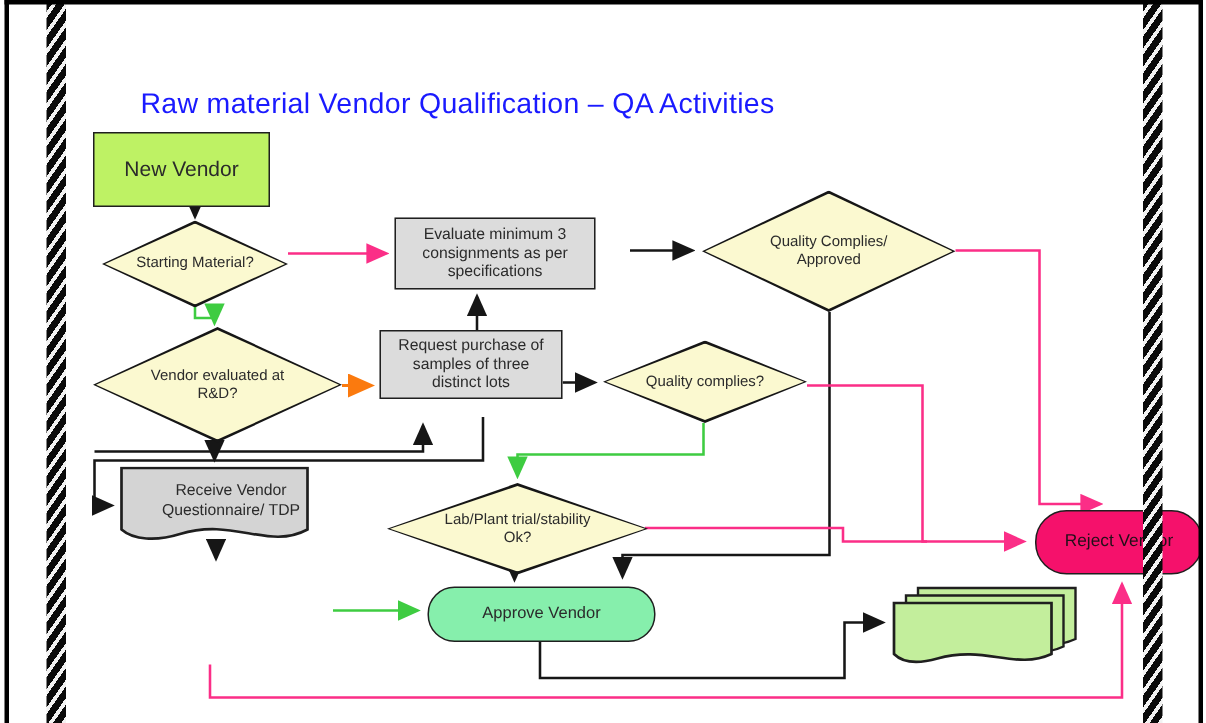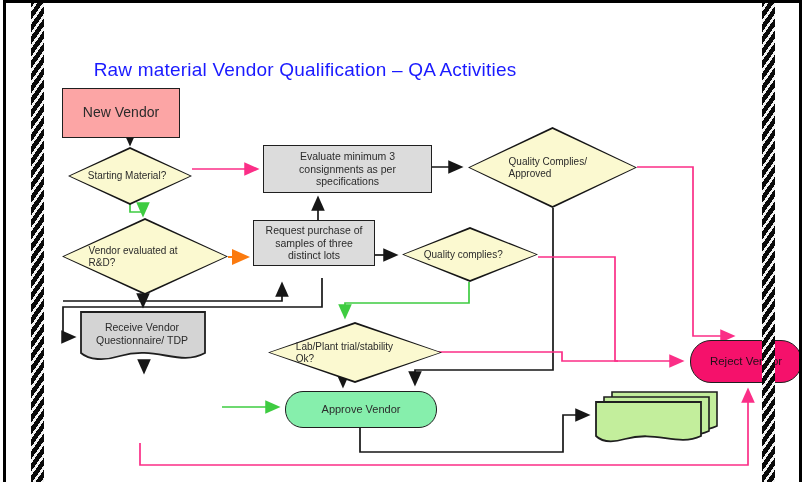--- a/index.html
+++ b/index.html
@@ -10,29 +10,29 @@
   .topline{position:absolute;top:0;height:2.5px;background:#000;z-index:6;}
   .band{position:absolute;top:0;bottom:0;width:13px;z-index:5;
         background:repeating-linear-gradient(125deg,#0a0a0a 0 4.5px,#f2f2f2 4.5px 7px);}
   
   .title{position:absolute;left:70px;top:21px;width:470px;text-align:center;
          font-size:19px;letter-spacing:.2px;color:#1a1aff;z-index:2;margin-top:38px;}
   
   .node{position:absolute;z-index:2;display:flex;align-items:center;justify-content:center;
         text-align:center;font-size:10.5px;line-height:1.22;color:#2b2b2b;}
   .box{background:#dcdcdc;border:1.6px solid #1f1f1f;box-sizing:border-box;}
-  .startbox{background:#fca5a5;border:1.6px solid #1f1f1f;box-sizing:border-box;font-size:14px;}
+  .startbox{background:#bef264;border:1.6px solid #1f1f1f;box-sizing:border-box;font-size:14px;}
   .pill{border:1.8px solid #1f1f1f;box-sizing:border-box;font-size:11px;}
   .diamond{position:absolute;z-index:2;}
   .d-bg{position:absolute;inset:0;background:#161616;
         clip-path:polygon(50% 0,100% 50%,50% 100%,0 50%);}
   .d-fill{position:absolute;inset:2px;background:#fbf9d0;
         clip-path:polygon(50% 0,100% 50%,50% 100%,0 50%);}
   .d-label{position:absolute;inset:0;display:flex;align-items:center;justify-content:center;
-        font-size:10px;line-height:1.2;color:#2b2b2b;}
+        text-align:center;font-size:10px;line-height:1.2;color:#2b2b2b;}
   .d-label span{display:block;width:68%;}
   .docnode{position:absolute;z-index:2;}
   .doclabel{position:absolute;display:flex;align-items:center;justify-content:center;
         text-align:center;font-size:10.5px;line-height:1.25;color:#2b2b2b;}
   svg.wires{position:absolute;left:0;top:0;z-index:1;}
 </style>
 </head>
 <body>
 
 <div class="canvas">
@@ -103,21 +103,21 @@
   </div>
 
   <div class="diamond" style="left:68px;top:147px;width:124px;height:58px;">
     <div class="d-bg"></div>
     <div class="d-fill"></div>
     <div class="d-label">
         <span>Starting Material?</span>
       </div>
   </div>
 
-  <div class="node box" style="left:263px;top:145px;width:169px;height:48px;padding:0 8px;">
+  <div class="node box" style="left:263px;top:145px;width:134px;height:48px;padding:0 8px;">
     <span>Evaluate minimum 3 consignments as per specifications</span>
   </div>
 
   <div class="node box" style="left:253px;top:220px;width:122px;height:46px;padding:0 6px;">
     <span>Request purchase of samples of three distinct lots</span>
   </div>
 
   <div class="diamond" style="left:468px;top:127px;width:169px;height:81px;">
     <div class="d-bg"></div>
     <div class="d-fill"></div>
@@ -131,26 +131,26 @@
     <div class="d-fill"></div>
     <div class="d-label">
         <span>Quality complies?</span>
       </div>
   </div>
 
   <div class="docnode" style="left:80px;top:311px;width:126px;height:54px;">
     <svg width="126" height="54" viewBox="0 0 126 54">
       <path d="M1,1 H125 V42 C99,56 76,34 40,45 C24,50 9,49 1,42 Z" fill="#d4d4d4" stroke="#1f1f1f" stroke-width="1.8"></path>
     </svg>
-    <div class="doclabel" style="left:0;top:2px;width:124px;height:42px;">
+    <div class="doclabel" style="left:12px;top:2px;width:124px;height:42px;">
         <span>Receive Vendor Questionnaire/ TDP</span>
       </div>
   </div>
 
-  <div class="diamond" style="left:268px;top:322px;width:174px;height:61px;">
+  <div class="diamond" style="left:258px;top:322px;width:174px;height:61px;">
     <div class="d-bg"></div>
     <div class="d-fill"></div>
     <div class="d-label">
         <span>Lab/Plant trial/stability Ok?</span>
       </div>
   </div>
 
 
   <div class="node pill" style="left:285px;top:391px;width:152px;height:37px;border-radius:18px;background:#86efac;">
     <span>Approve Vendor</span>

